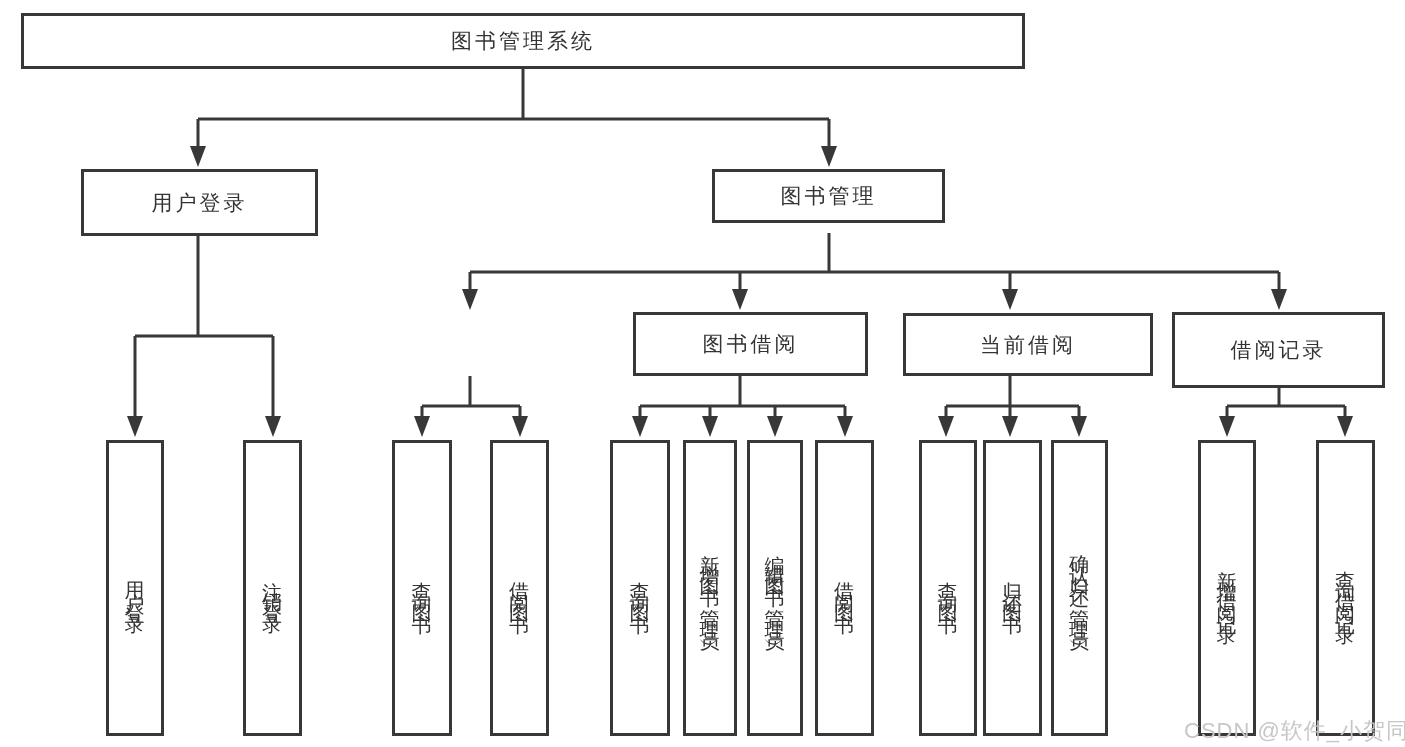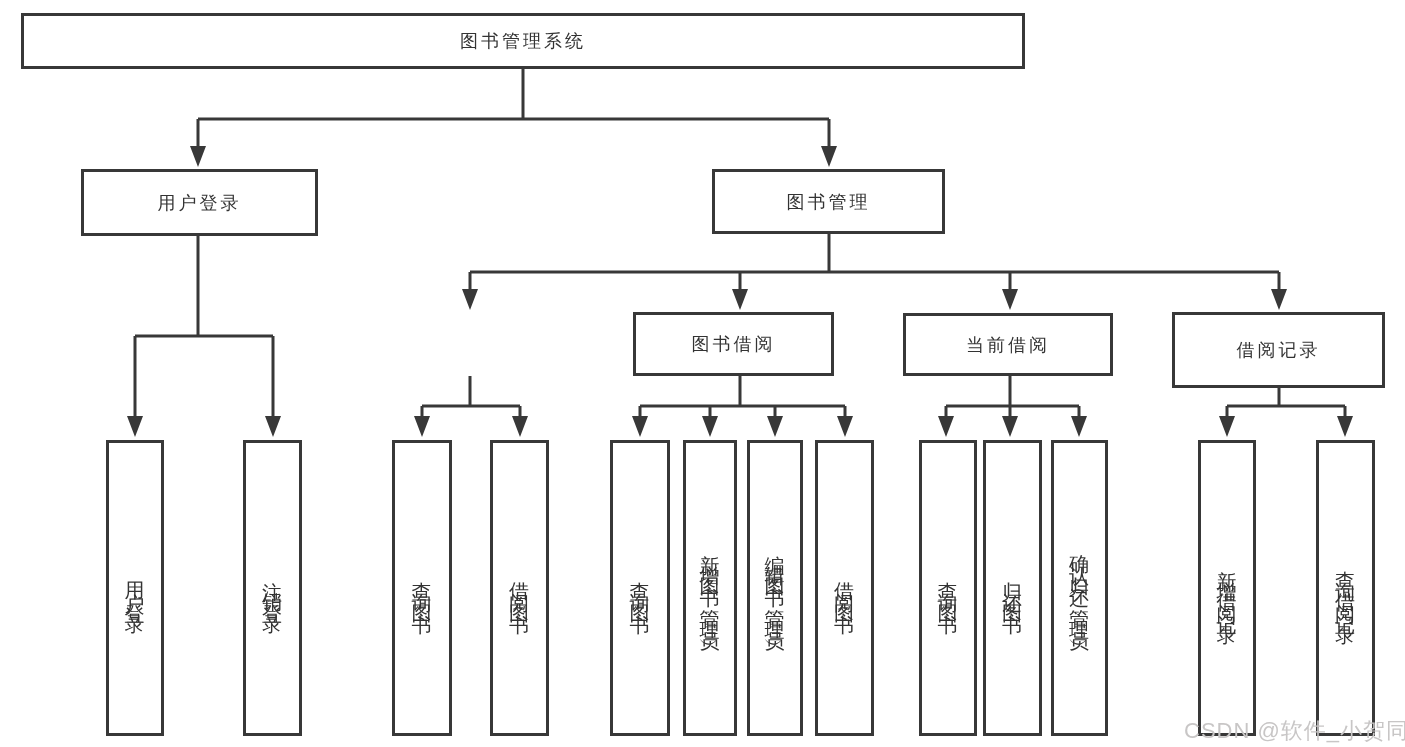--- a/index.html
+++ b/index.html
@@ -22,21 +22,21 @@
     box-sizing: border-box;
     border: 3px solid #383838;
     background: #ffffff;
     color: #333333;
     display: flex;
     align-items: center;
     justify-content: center;
     z-index: 1;
   }
   .hnode {
-    font-size: 18px;
+    font-size: 21px;
     letter-spacing: 3px;
     white-space: nowrap;
   }
   .leaf .vtext {
     writing-mode: vertical-rl;
     text-orientation: mixed;
     font-size: 20px;
     letter-spacing: 11px;
     color: #333333;
     line-height: 1.1;
@@ -77,24 +77,24 @@
     <path d="M1010 376 V406 M946 406 H1079 M946 406 V419 M1010 406 V419 M1079 406 V419" fill="none" stroke="#383838" stroke-width="3"></path>
     <path d="M946 437 L938 416 L954 416 Z M1010 437 L1002 416 L1018 416 Z M1079 437 L1071 416 L1087 416 Z" fill="#383838"></path>
 
     <path d="M1279 376 V406 M1227 406 H1345 M1227 406 V419 M1345 406 V419" fill="none" stroke="#383838" stroke-width="3"></path>
     <path d="M1227 437 L1219 416 L1235 416 Z M1345 437 L1337 416 L1353 416 Z" fill="#383838"></path>
   </svg>
 
   <div class="node hnode" style="left:21px; top:13px; width:1004px; height:56px;">图书管理系统</div>
 
   <div class="node hnode" style="left:81px; top:169px; width:237px; height:67px;">用户登录</div>
-  <div class="node hnode" style="left:712px; top:169px; width:233px; height:65px;">图书管理</div>
+  <div class="node hnode" style="left:712px; top:169px; width:233px; height:54px;">图书管理</div>
 
-  <div class="node hnode" style="left:633px; top:312px; width:201px; height:64px;">图书借阅</div>
-  <div class="node hnode" style="left:903px; top:313px; width:210px; height:63px;">当前借阅</div>
+  <div class="node hnode" style="left:633px; top:312px; width:235px; height:64px;">图书借阅</div>
+  <div class="node hnode" style="left:903px; top:313px; width:250px; height:63px;">当前借阅</div>
   <div class="node hnode" style="left:1172px; top:312px; width:213px; height:76px;">借阅记录</div>
 
   <div class="node leaf" style="left:106px; top:440px; width:58px; height:296px;">
     <span class="vtext">用户登录</span>
   </div>
   <div class="node leaf" style="left:243px; top:440px; width:59px; height:296px;">
     <span class="vtext">注销登录</span>
   </div>
 
   <div class="node leaf" style="left:392px; top:440px; width:60px; height:296px;">

